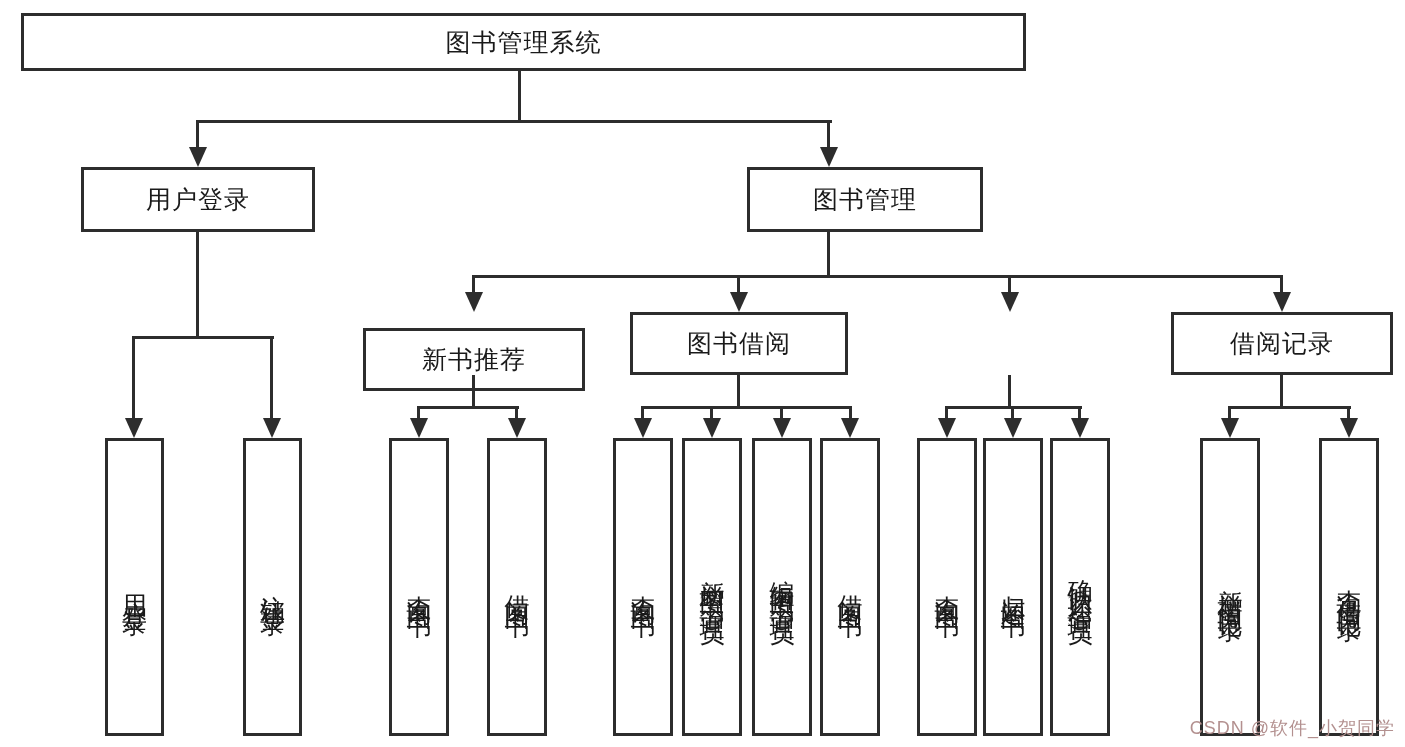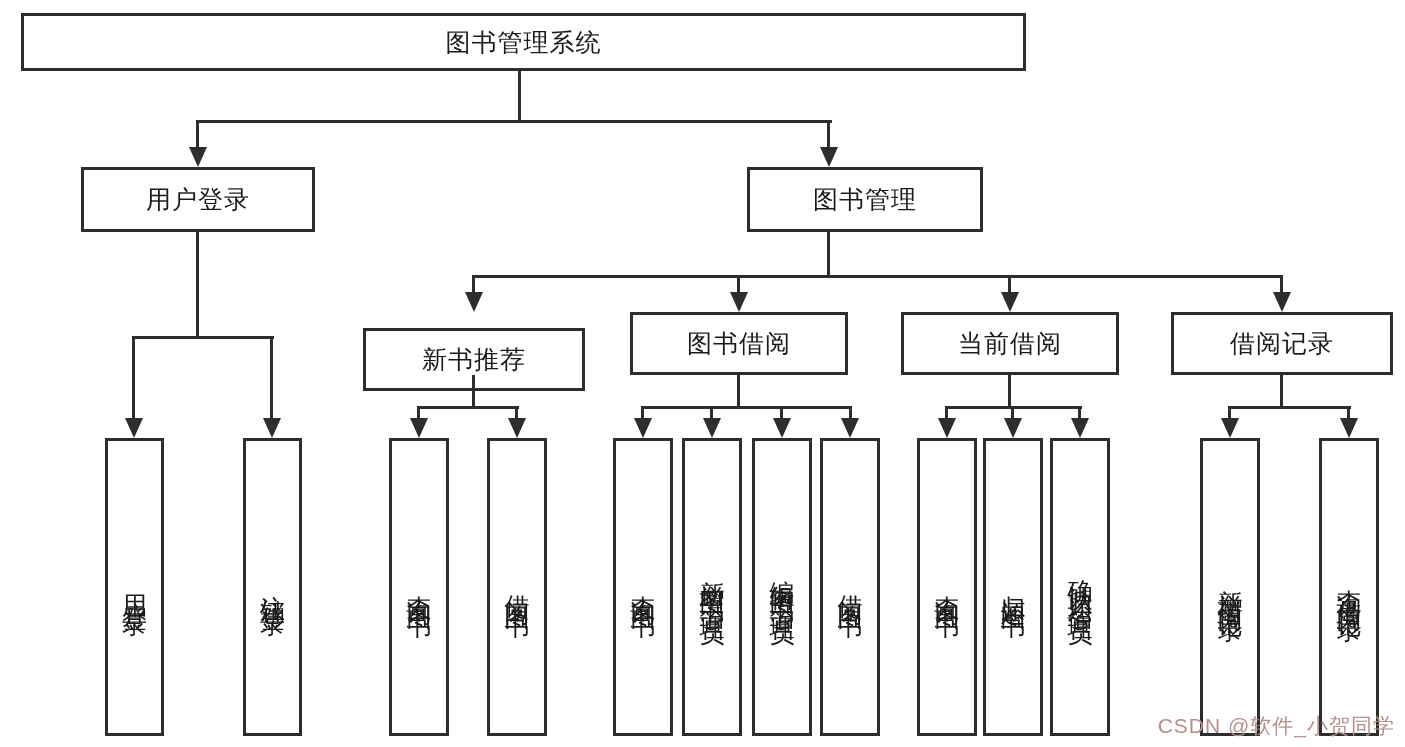--- a/index.html
+++ b/index.html
@@ -27,21 +27,21 @@
     writing-mode:vertical-rl;text-orientation:mixed;
     font-size:25px;letter-spacing:6px;line-height:1;white-space:nowrap;
   }
   .hline,.vline{position:absolute;background:var(--line);}
   .arrow{
     position:absolute;width:0;height:0;
     border-left:9px solid transparent;border-right:9px solid transparent;
     border-top:20px solid var(--line);
   }
   .watermark{
-    position:absolute;right:10px;bottom:7px;font-size:21px;
+    position:absolute;right:10px;bottom:7px;font-size:18px;
     color:var(--wm);letter-spacing:1px;white-space:nowrap;
   }
 </style>
 </head>
 <body>
 
 <div class="stage">
 
   <div class="box" style="left:21px;top:13px;width:1005px;height:58px;align-items:center;">
     <span>图书管理系统</span>
@@ -77,23 +77,20 @@
   <div class="arrow" style="left:465px;top:292px;"></div>
   <div class="arrow" style="left:730px;top:292px;"></div>
   <div class="arrow" style="left:1001px;top:292px;"></div>
   <div class="arrow" style="left:1273px;top:292px;"></div>
 
   <div class="box" style="left:363px;top:328px;width:222px;height:63px;">
     <span>新书推荐</span>
   </div>
   <div class="box" style="left:630px;top:312px;width:218px;height:63px;justify-content:center;">
     <span>图书借阅</span>
-  </div>
-  <div class="box" style="left:901px;top:312px;width:218px;height:63px;">
-    <span>当前借阅</span>
   </div>
   <div class="box" style="left:1171px;top:312px;width:222px;height:63px;text-align:center;">
     <span>借阅记录</span>
   </div>
 
   <div class="vline" style="left:472px;top:375px;width:3px;height:34px;"></div>
   <div class="hline" style="left:417px;top:406px;width:102px;height:3px;"></div>
   <div class="vline" style="left:417px;top:406px;width:3px;height:14px;"></div>
   <div class="vline" style="left:515px;top:406px;width:3px;height:14px;"></div>
   <div class="arrow" style="left:410px;top:418px;"></div>

